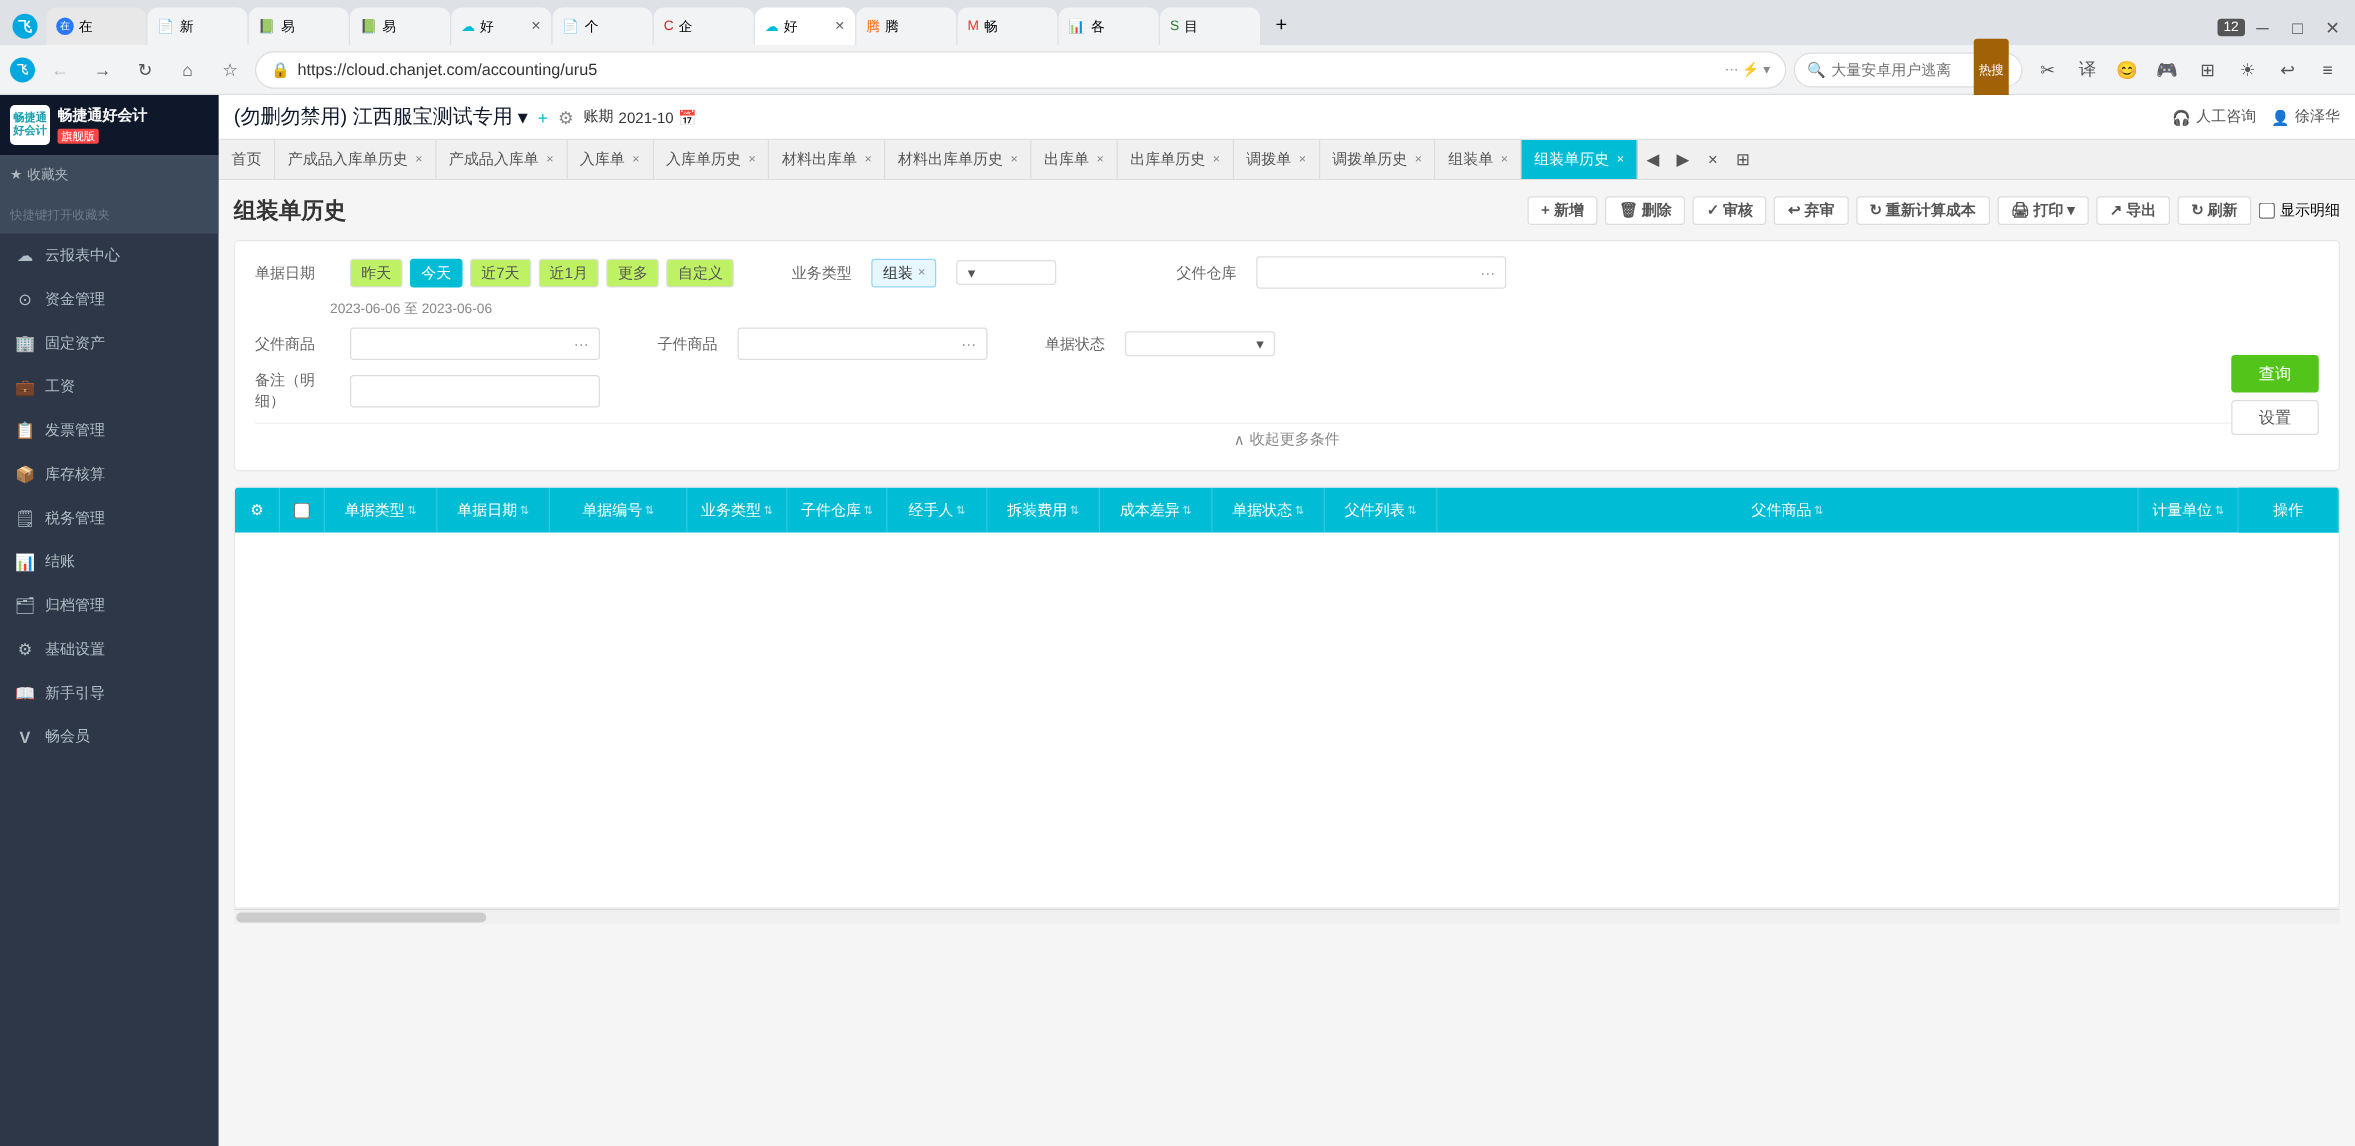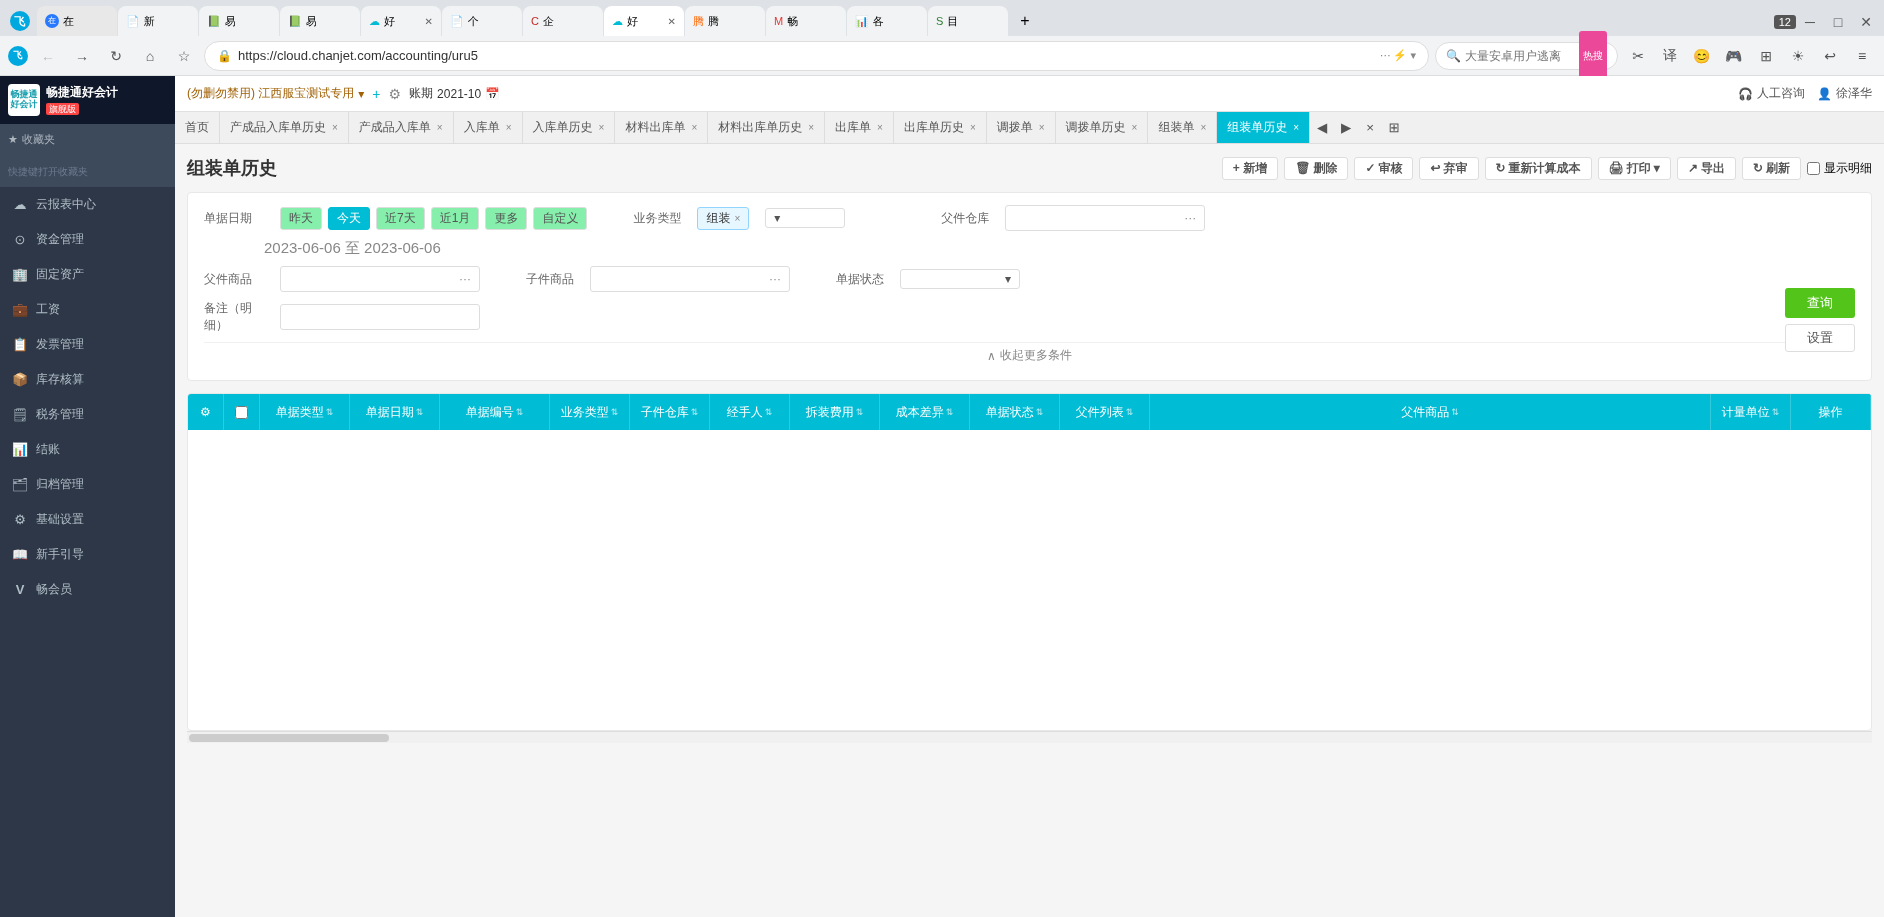--- a/index.html
+++ b/index.html
@@ -13,21 +13,21 @@
     .browser-tab .tab-close { margin-left: auto; color: #666; font-size: 10px; flex-shrink: 0; }
 
     .browser-toolbar { display: flex; align-items: center; height: 40px; background: #f1f3f4; padding: 0 8px; gap: 6px; border-bottom: 1px solid #ddd; }
     .nav-btn { width: 28px; height: 28px; border-radius: 50%; border: none; background: none; cursor: pointer; display: flex; align-items: center; justify-content: center; color: #555; font-size: 14px; }
     .nav-btn.disabled { color: #bbb; cursor: default; }
     .address-bar { flex: 1; display: flex; align-items: center; background: #fff; border-radius: 20px; padding: 4px 12px; gap: 6px; border: 1px solid #ddd; height: 30px; }
     .address-bar .lock-icon { color: #1a73e8; font-size: 12px; }
     .address-url { flex: 1; font-size: 13px; color: #333; }
     .search-bar { display: flex; align-items: center; background: #fff; border: 1px solid #ddd; border-radius: 20px; padding: 2px 10px; gap: 4px; height: 28px; }
     .search-bar input { border: none; outline: none; font-size: 12px; width: 120px; }
-    .hot-badge { background: #ec4899; color: #fff; padding: 18px 4px; border-radius: 3px; font-size: 10px; }
+    .hot-badge { background: #a16207; color: #fff; padding: 18px 4px; border-radius: 3px; font-size: 10px; }
     .toolbar-icons { display: flex; gap: 4px; align-items: center; }
     .toolbar-icon-btn { width: 28px; height: 28px; border-radius: 4px; border: none; background: none; cursor: pointer; display: flex; align-items: center; justify-content: center; font-size: 14px; color: #555; }
 
     
     .app-wrapper { display: flex; height: calc(917px - 76px); }
 
     
     .sidebar { width: 175px; background: #2d3748; display: flex; flex-direction: column; flex-shrink: 0; }
     .sidebar-header { background: #0f172a; padding: 8px; display: flex; align-items: center; gap: 6px; }
     .sidebar-logo { width: 32px; height: 32px; background: #fff; border-radius: 4px; display: flex; align-items: center; justify-content: center; }
@@ -41,21 +41,21 @@
 
     .sidebar-nav { flex: 1; overflow-y: auto; }
     .nav-item { display: flex; align-items: center; gap: 8px; padding: 9px 12px; color: #b0bec5; cursor: pointer; font-size: 12px; }
     .nav-item .nav-icon { width: 16px; height: 16px; display: flex; align-items: center; justify-content: center; font-size: 13px; flex-shrink: 0; }
 
     
     .main-content { flex: 1; display: flex; flex-direction: column; background: #f5f5f5; overflow: hidden; }
 
     
     .top-bar { background: #fff; border-bottom: 1px solid #e0e0e0; padding: 4px 12px; display: flex; align-items: center; gap: 8px; height: 36px; }
-    .company-selector { display: flex; align-items: center; gap: 4px; color: #a16207; font-size: 12px; cursor: pointer; }
+    .company-selector { display: flex; align-items: center; gap: 4px; color: #0f172a; font-size: 16px; cursor: pointer; }
     .period-info { display: flex; align-items: center; gap: 4px; color: #333; font-size: 12px; }
     .period-icon { color: #00bcd4; }
     .top-bar-right { margin-left: auto; display: flex; align-items: center; gap: 12px; }
     .service-btn { display: flex; align-items: center; gap: 4px; color: #555; font-size: 12px; cursor: pointer; }
     .user-info { display: flex; align-items: center; gap: 4px; color: #555; font-size: 12px; cursor: pointer; }
 
     
     .page-tabs { background: #f0f0f0; border-bottom: 1px solid #ddd; display: flex; align-items: center; overflow-x: auto; white-space: nowrap; height: 32px; }
     .page-tab { display: inline-flex; align-items: center; padding: 0 10px; height: 32px; font-size: 12px; color: #555; cursor: pointer; border-right: 1px solid #ddd; gap: 4px; flex-shrink: 0; }
     .page-tab.active { background: #00bcd4; color: #fff; }
@@ -68,21 +68,21 @@
     .page-title-bar { display: flex; align-items: center; justify-content: space-between; margin-bottom: 12px; }
     .page-title { font-size: 18px; color: #333; font-weight: bold; }
     .action-buttons { display: flex; align-items: center; gap: 6px; }
     .action-btn { display: inline-flex; align-items: center; gap: 3px; padding: 4px 10px; border: 1px solid #ddd; background: #fff; border-radius: 3px; font-size: 12px; cursor: pointer; color: #555; height: 23px; font-weight: bold; }
 
     
     .filter-area { background: #fff; border: 1px solid #e8e8e8; border-radius: 4px; padding: 12px 16px; margin-bottom: 12px; }
     .filter-row { display: flex; align-items: center; gap: 16px; margin-bottom: 8px; }
     .filter-label { color: #666; font-size: 12px; flex-shrink: 0; width: 60px; }
     .date-options { display: flex; align-items: center; gap: 6px; }
-    .date-btn { padding: 2px 8px; border-radius: 3px; border: 1px solid #ddd; background: #86efac; font-size: 12px; cursor: pointer; color: #555; }
+    .date-btn { padding: 2px 8px; border-radius: 3px; border: 1px solid #ddd; background: #bef264; font-size: 12px; cursor: pointer; color: #555; }
     .date-btn.active { background: #00bcd4; border-color: #00bcd4; color: #fff; }
     .filter-tag { display: inline-flex; align-items: center; gap: 4px; background: #e6f7ff; border: 1px solid #91d5ff; border-radius: 3px; padding: 2px 8px; font-size: 12px; color: #333; }
     .filter-tag .tag-x { color: #888; cursor: pointer; font-size: 10px; }
     .filter-dropdown { display: flex; align-items: center; gap: 4px; border: 1px solid #ddd; border-radius: 3px; padding: 2px 8px; background: #fff; cursor: pointer; font-size: 12px; color: #555; min-width: 80px; }
     .filter-input { border: 1px solid #ddd; border-radius: 3px; padding: 2px 8px; font-size: 12px; min-width: 180px; height: 26px; color: #333; }
     .collapse-btn { width: 100%; text-align: center; color: #888; font-size: 12px; cursor: pointer; padding: 4px; border-top: 1px solid #f0f0f0; margin-top: 8px; display: flex; align-items: center; justify-content: center; gap: 4px; }
 
     
     .table-container { background: #fff; border-radius: 4px; border: 1px solid #e8e8e8; overflow: auto; }
     .table-header { background: #00bcd4; display: flex; align-items: center; height: 36px; }
@@ -420,21 +420,21 @@
           <div class="filter-dropdown">
             <span>▾</span>
           </div>
           <span class="filter-label" style="width:auto;margin-left:80px;">父件仓库</span>
           <div class="filter-input" style="display:flex;align-items:center;gap:4px;min-width:200px;">
             <input type="text" style="border: none; outline: none; font-size: 12px; flex: 1 1 0%;">
             <span style="color:#888;">···</span>
           </div>
         </div>
         <div style="margin-left:60px;margin-bottom:8px;">
-          <span style="color:#888;font-size:15px;">2023-06-06 至 2023-06-06</span>
+          <span style="color:#888;font-size:11px;">2023-06-06 至 2023-06-06</span>
         </div>
         <div class="filter-row">
           <span class="filter-label">父件商品</span>
           <div class="filter-input" style="display:flex;align-items:center;gap:4px;min-width:200px;">
             <input type="text" style="border: none; outline: none; font-size: 12px; flex: 1 1 0%;">
             <span style="color:#888;">···</span>
           </div>
           <span class="filter-label" style="width:auto;margin-left:30px;">子件商品</span>
           <div class="filter-input" style="display:flex;align-items:center;gap:4px;min-width:200px;">
             <input type="text" style="border: none; outline: none; font-size: 12px; flex: 1 1 0%;">

